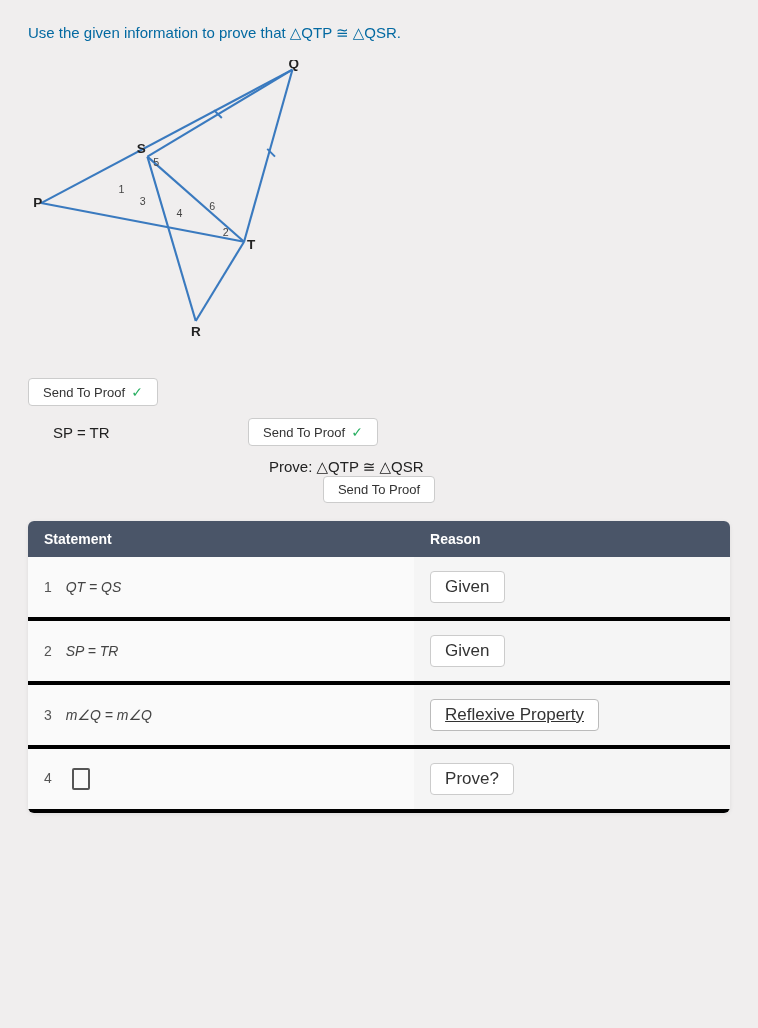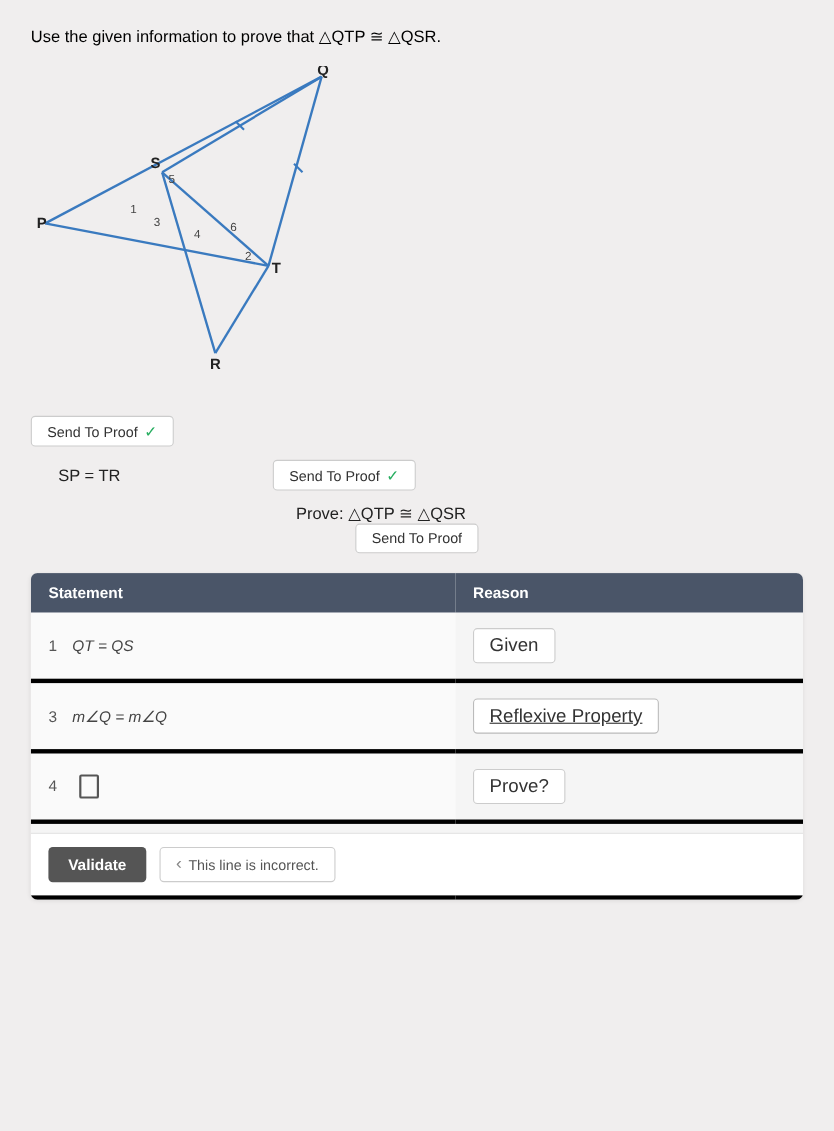--- a/index.html
+++ b/index.html
@@ -8,21 +8,21 @@
       background: #f0eeee;
       width: 758px;
       min-height: 1028px;
       padding: 24px 28px;
       color: #222;
       font-size: 15px;
     }
     .header-text {
       font-size: 15px;
       margin-bottom: 18px;
-      color: #000000;
+      color: #0369a1;
     }
     .diagram-area {
       width: 100%;
       display: flex;
       justify-content: flex-start;
       margin-bottom: 28px;
     }
     svg.diagram {
       width: 320px;
       height: 290px;
@@ -259,20 +259,29 @@
     <tr>
       <td>
         <span class="row-num">1</span>
         <span class="math">QT = QS</span>
       </td>
       <td>
         <span class="reason-box">Given</span>
       </td>
     </tr>
 
+    <tr>
+      <td>
+        <span class="row-num">2</span>
+        <span class="math">SP = TR</span>
+      </td>
+      <td>
+        <span class="reason-box">Given</span>
+      </td>
+    </tr>
 
     <tr>
       <td>
         <span class="row-num">3</span>
         <span class="math">m∠Q = m∠Q</span>
       </td>
       <td>
         <span class="reason-box highlight">Reflexive Property</span>
       </td>
     </tr>
@@ -280,25 +289,14 @@
     <tr>
       <td>
         <span class="row-num">4</span>
         <span class="row4-icon"></span>
       </td>
       <td>
         <span class="reason-box" style="cursor:pointer;">Prove?</span>
       </td>
     </tr>
 
-    <tr>
-      <td colspan="2" style="padding:0;">
-        <div class="validate-bar">
-          <button class="validate-btn">Validate</button>
-          <div class="error-msg">
-            <span class="error-arrow">‹</span>
-            <span>This line is incorrect.</span>
-          </div>
-        </div>
-      </td>
-    </tr>
   </tbody>
 </table>
 
 </body></html>

